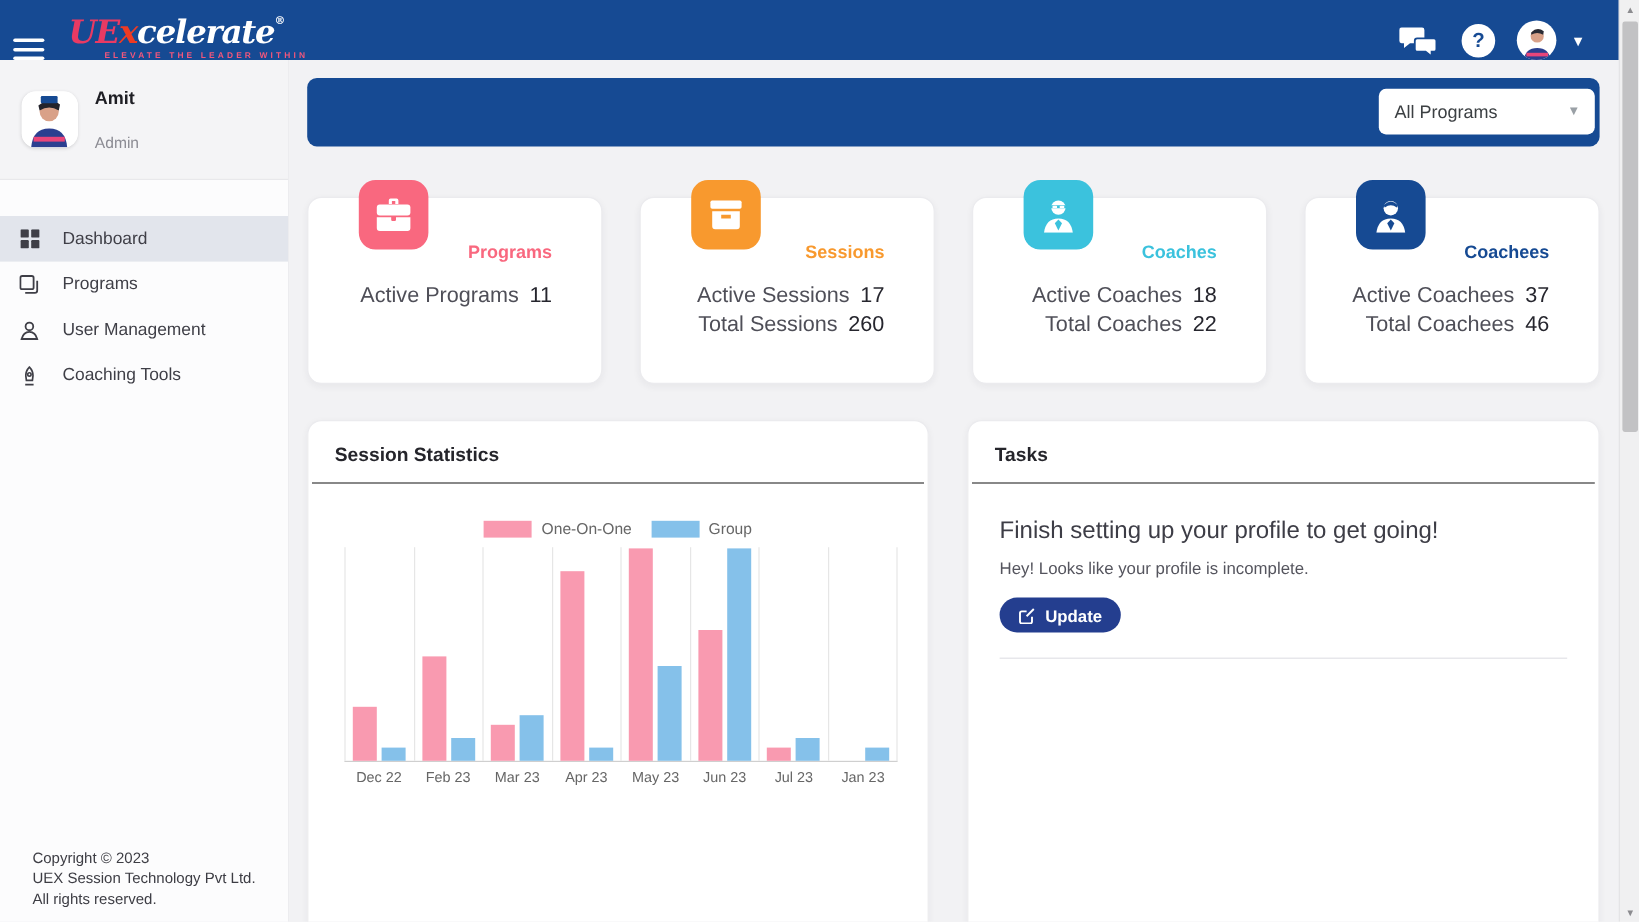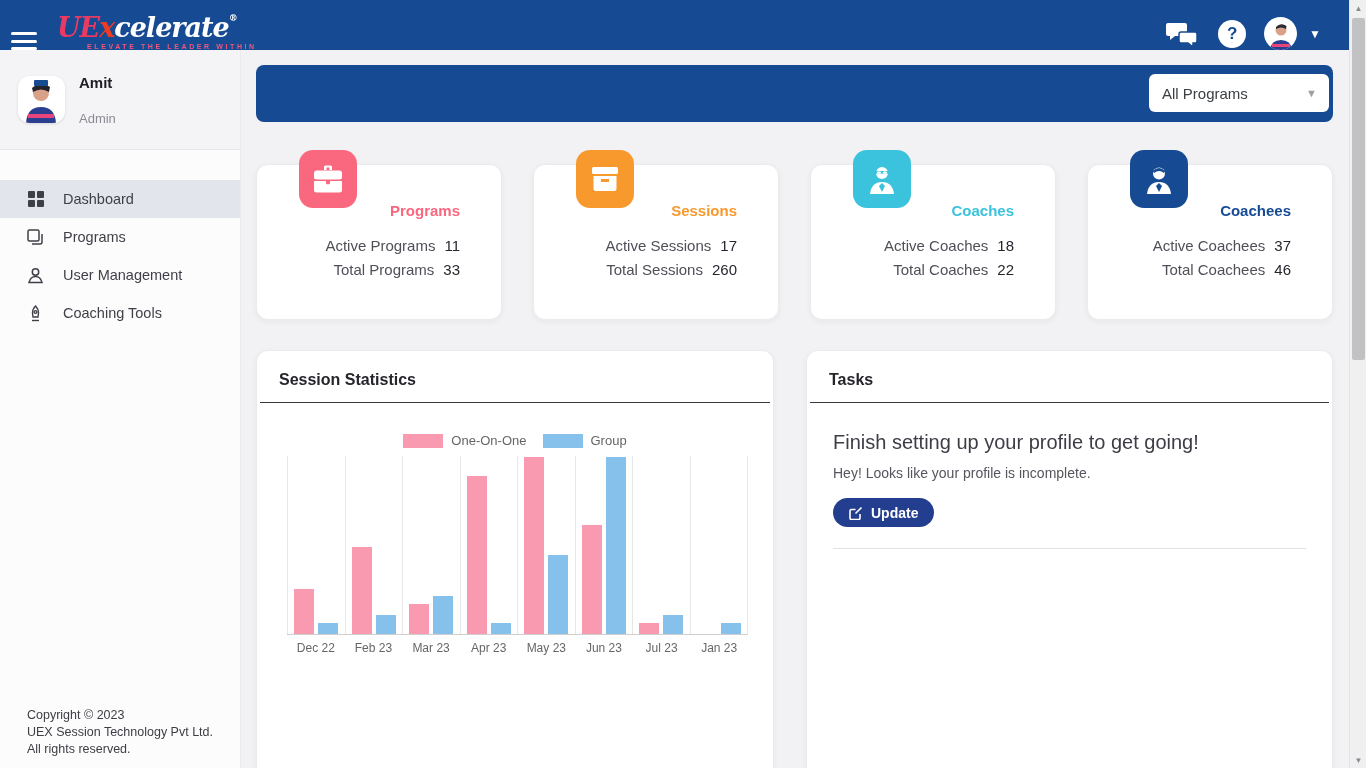--- a/index.html
+++ b/index.html
@@ -44,21 +44,21 @@
   .sidebar { position:absolute; left:0; top:50px; width:241px; height:718px; background:#fcfcfd;
     border-right:1px solid #ececef; z-index:20; }
   .profile { height:100px; background:#f4f4f6; border-bottom:1px solid #e8e8eb;
     display:flex; align-items:center; padding-left:18px; }
   .profile-avatar { width:47px; height:47px; border-radius:12px; background:#ffffff; overflow:hidden;
     box-shadow:0 1px 3px rgba(0,0,0,.12); flex-shrink:0; }
   .profile-meta { margin-left:14px; }
   .profile-name { font-size:15px; font-weight:bold; color:#1e1e24; }
   .profile-role { font-size:13px; color:#8b8b93; margin-top:20px; }
   .menu { margin-top:30px; }
-  .menu-item { height:38px; display:flex; align-items:center; padding-left:27px; cursor:pointer;
+  .menu-item { height:38px; display:flex; align-items:center; padding-left:16px; cursor:pointer;
     color:#3f3f47; font-size:14.5px; }
   .menu-item.active { background:#e2e5ec; }
   .menu-ic { width:17px; height:17px; display:flex; align-items:center; justify-content:center; }
   .menu-label { margin-left:19px; }
   .side-footer { position:absolute; left:27px; bottom:10px; font-size:12.5px; color:#3d3d44;
     line-height:1.35; }
 
   
   .main { position:absolute; left:241px; top:50px; right:17px; bottom:0;
     padding:15px 16px 0 15px; overflow:hidden; }
@@ -70,21 +70,21 @@
 
   
   .cards-row { display:flex; gap:31px; margin-top:42px; }
   .stat-card { position:relative; flex:1; height:156px; background:#fff; border-radius:12px;
     border:1px solid #ebebee; box-shadow:0 2px 6px rgba(40,40,60,.05); }
   .icon-tile { position:absolute; left:42px; top:-15px; width:58px; height:58px; border-radius:14px;
     display:flex; align-items:center; justify-content:center; }
   .stat-title { margin-top:37px; text-align:right; padding-right:41px; font-size:15px;
     font-weight:bold; }
   .stat-rows { margin-top:15px; }
-  .stat-row { text-align:right; padding-right:41px; line-height:24px; font-size:15px; }
+  .stat-row { text-align:right; padding-right:41px; line-height:24px; font-size:18px; }
   .stat-row .lbl { color:#4f4f58; }
   .stat-row .val { color:#26262e; margin-left:9px; font-weight:500; }
 
   
   .bottom-row { display:flex; gap:32px; margin-top:30px; }
   .panel { background:#fff; border-radius:12px 12px 0 0; border:1px solid #ebebee; border-bottom:none;
     box-shadow:0 2px 6px rgba(40,40,60,.05); height:440px; }
   .panel-sessions { width:518px; }
   .panel-tasks { flex:1; }
   .panel-title { padding:20px 22px 0 22px; font-size:16px; font-weight:bold; color:#25252b; }
@@ -233,21 +233,20 @@
       <div class="icon-tile" style="background: rgb(249, 104, 127);">
         <svg width="30" height="28" viewBox="0 0 30 28">
             <path d="M11 5 v-3 a1.5 1.5 0 0 1 1.5 -1.5 h5 a1.5 1.5 0 0 1 1.5 1.5 v3 h-2.6 v-2.4 h-2.8 v2.4 z" fill="#fff"></path>
             <rect x="1" y="5.5" width="28" height="9" rx="2.5" fill="#fff"></rect>
             <path d="M1 16 h12 v2.2 a1 1 0 0 0 1 1 h2 a1 1 0 0 0 1 -1 v-2.2 h12 v9 a2.5 2.5 0 0 1 -2.5 2.5 h-23 a2.5 2.5 0 0 1 -2.5 -2.5 z" fill="#fff"></path>
           </svg>
       </div>
       <div class="stat-title" style="color: rgb(249, 104, 127);">Programs</div>
       <div class="stat-rows">
         <div class="stat-row"><span class="lbl">Active Programs</span><span class="val">11</span></div>
-        <div class="stat-row"><span class="lbl">Total Programs</span><span class="val">33</span></div>
       </div>
     </div>
 
     <div class="stat-card">
       <div class="icon-tile" style="background: rgb(248, 153, 46);">
         <svg width="28" height="28" viewBox="0 0 28 28">
             <rect x="1" y="2" width="26" height="7" rx="1.5" fill="#fff"></rect>
             <path d="M2.5 11 h23 v12.5 a2.5 2.5 0 0 1 -2.5 2.5 h-18 a2.5 2.5 0 0 1 -2.5 -2.5 z M10 14 h8 v3 h-8 z" fill="#fff" fill-rule="evenodd"></path>
           </svg>
       </div>

